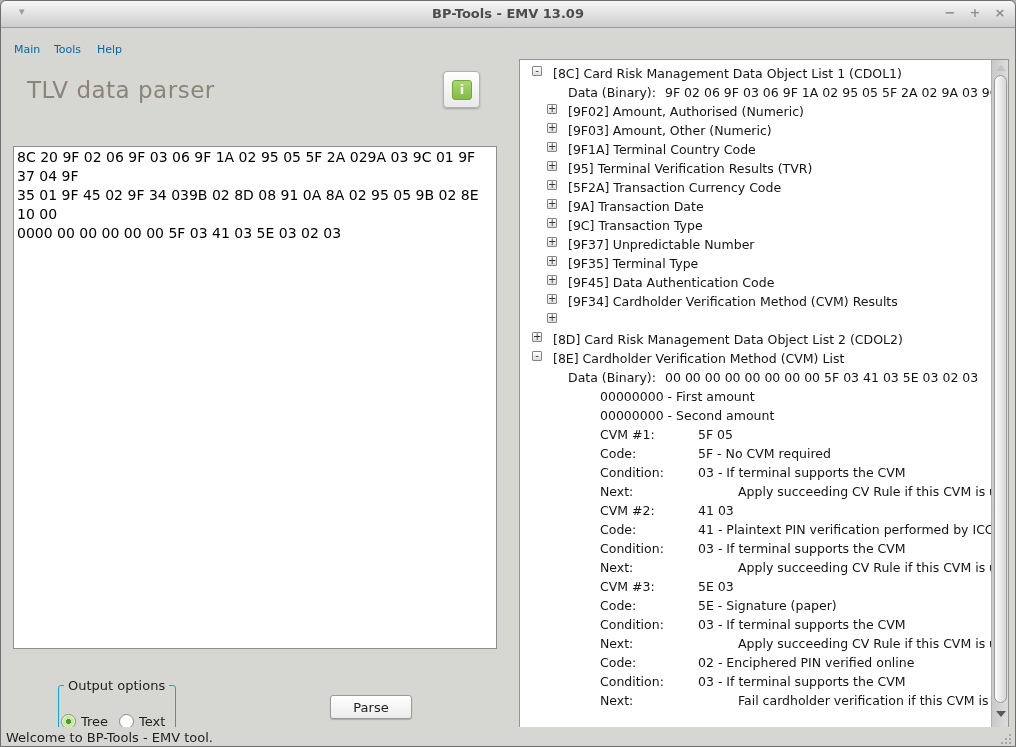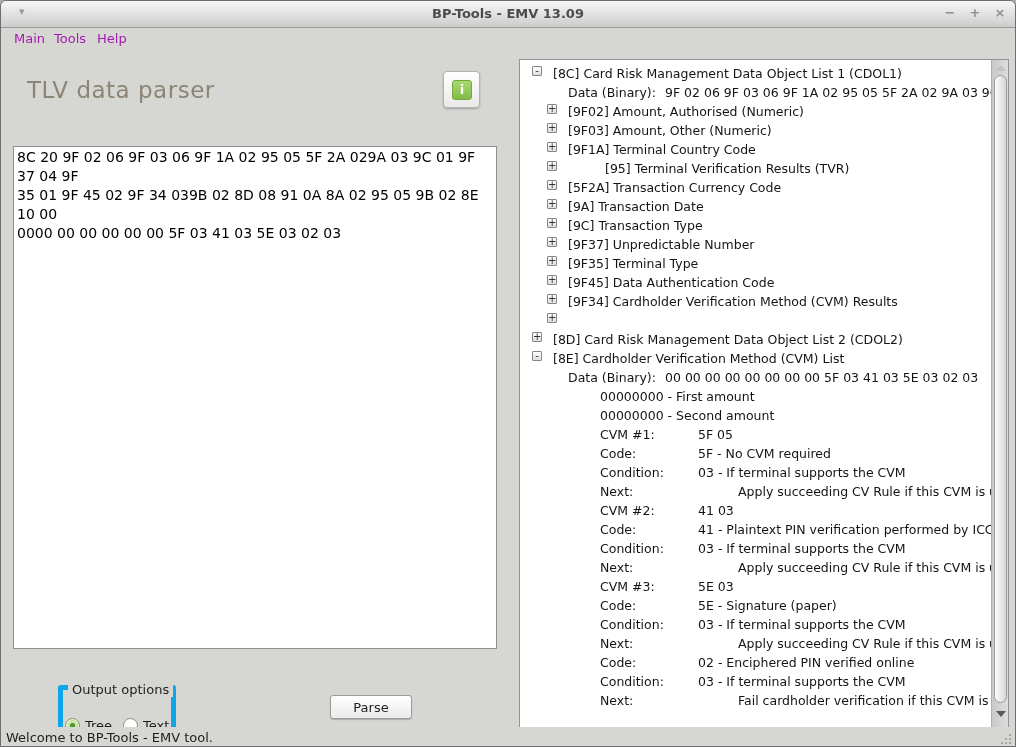--- a/index.html
+++ b/index.html
@@ -17,21 +17,21 @@
   }
   .title-text {
     position:absolute; left:0; right:0; top:5px; text-align:center;
     font-size:13px; font-weight:bold; color:#4c4c4c;
   }
   .win-menu-icon { position:absolute; left:18px; top:4px; font-size:11px; color:#9a9a9a; }
   .win-btn { position:absolute; top:4px; width:16px; text-align:center; font-size:13px; font-weight:bold; color:#8e8e8e; cursor:default; }
   .btn-min { left:941px; } .btn-max { left:966px; } .btn-close { left:991px; }
   
   .menubar { position:absolute; left:0; top:27px; width:100%; height:24px; }
-  .menu-item { position:absolute; top:1px; font-size:13px; color:#a21caf; padding:2px 4px; }
+  .menu-item { position:absolute; top:13px; font-size:11px; color:#0369a1; padding:2px 4px; }
   .menu-main { left:9px; } .menu-tools { left:49px; } .menu-help { left:92px; }
   
   .heading { position:absolute; left:26px; top:76px; font-size:23px; color:#8c8476; letter-spacing:0.5px; }
   .info-btn {
     position:absolute; left:442px; top:70px; width:37px; height:37px;
     background:linear-gradient(#ffffff,#e9e9e9); border:1px solid #b3b3b3; border-radius:4px;
     box-shadow:0 1px 2px rgba(0,0,0,.25);
   }
   .info-glyph {
     position:absolute; left:8px; top:8px; width:20px; height:20px; border-radius:3px;
@@ -41,21 +41,21 @@
   
   .hex-input {
     position:absolute; left:12px; top:145px; width:484px; height:503px;
     background:#fff; border:1px solid #8f8f8f; resize:none; outline:none;
     font-family:"DejaVu Sans", sans-serif; font-size:14px; line-height:19px;
     color:#000; padding:1px 3px; white-space:pre-wrap; overflow:hidden;
   }
   
   .opt-group {
     position:absolute; left:57px; top:684px; width:118px; height:58px;
-    border:5px solid #0ea5e9; border-radius:3px;
+    border:1px solid #0ea5e9; border-radius:3px;
   }
   .opt-legend {
     position:absolute; left:5px; top:-8px; background:#d6d6d3; padding:0 4px;
     font-size:13px; color:#1e1e1e; white-space:nowrap;
   }
   .radio-opt { position:absolute; top:25px; height:16px; }
   .radio-tree { left:2px; } .radio-text { left:60px; }
   .radio-circle {
     display:inline-block; vertical-align:middle; width:15px; height:15px; border-radius:50%;
     border:1px solid #8d8d8d; background:radial-gradient(circle,#ffffff 0 60%,#ececec 100%);
@@ -169,21 +169,21 @@
         <div class="trow">
           <span class="toggle" style="left: 27px;">+</span>
           <span class="tlabel" style="left: 48px;">[9F03] Amount, Other (Numeric)</span>
         </div>
         <div class="trow">
           <span class="toggle" style="left: 27px;">+</span>
           <span class="tlabel" style="left: 48px;">[9F1A] Terminal Country Code</span>
         </div>
         <div class="trow">
           <span class="toggle" style="left: 27px;">+</span>
-          <span class="tlabel" style="left: 48px; margin-left: 37px;">[95] Terminal Verification Results (TVR)</span>
+          <span class="tlabel" style="left: 48px;">[95] Terminal Verification Results (TVR)</span>
         </div>
         <div class="trow">
           <span class="toggle" style="left: 27px;">+</span>
           <span class="tlabel" style="left: 48px;">[5F2A] Transaction Currency Code</span>
         </div>
         <div class="trow">
           <span class="toggle" style="left: 27px;">+</span>
           <span class="tlabel" style="left: 48px;">[9A] Transaction Date</span>
         </div>
         <div class="trow">

